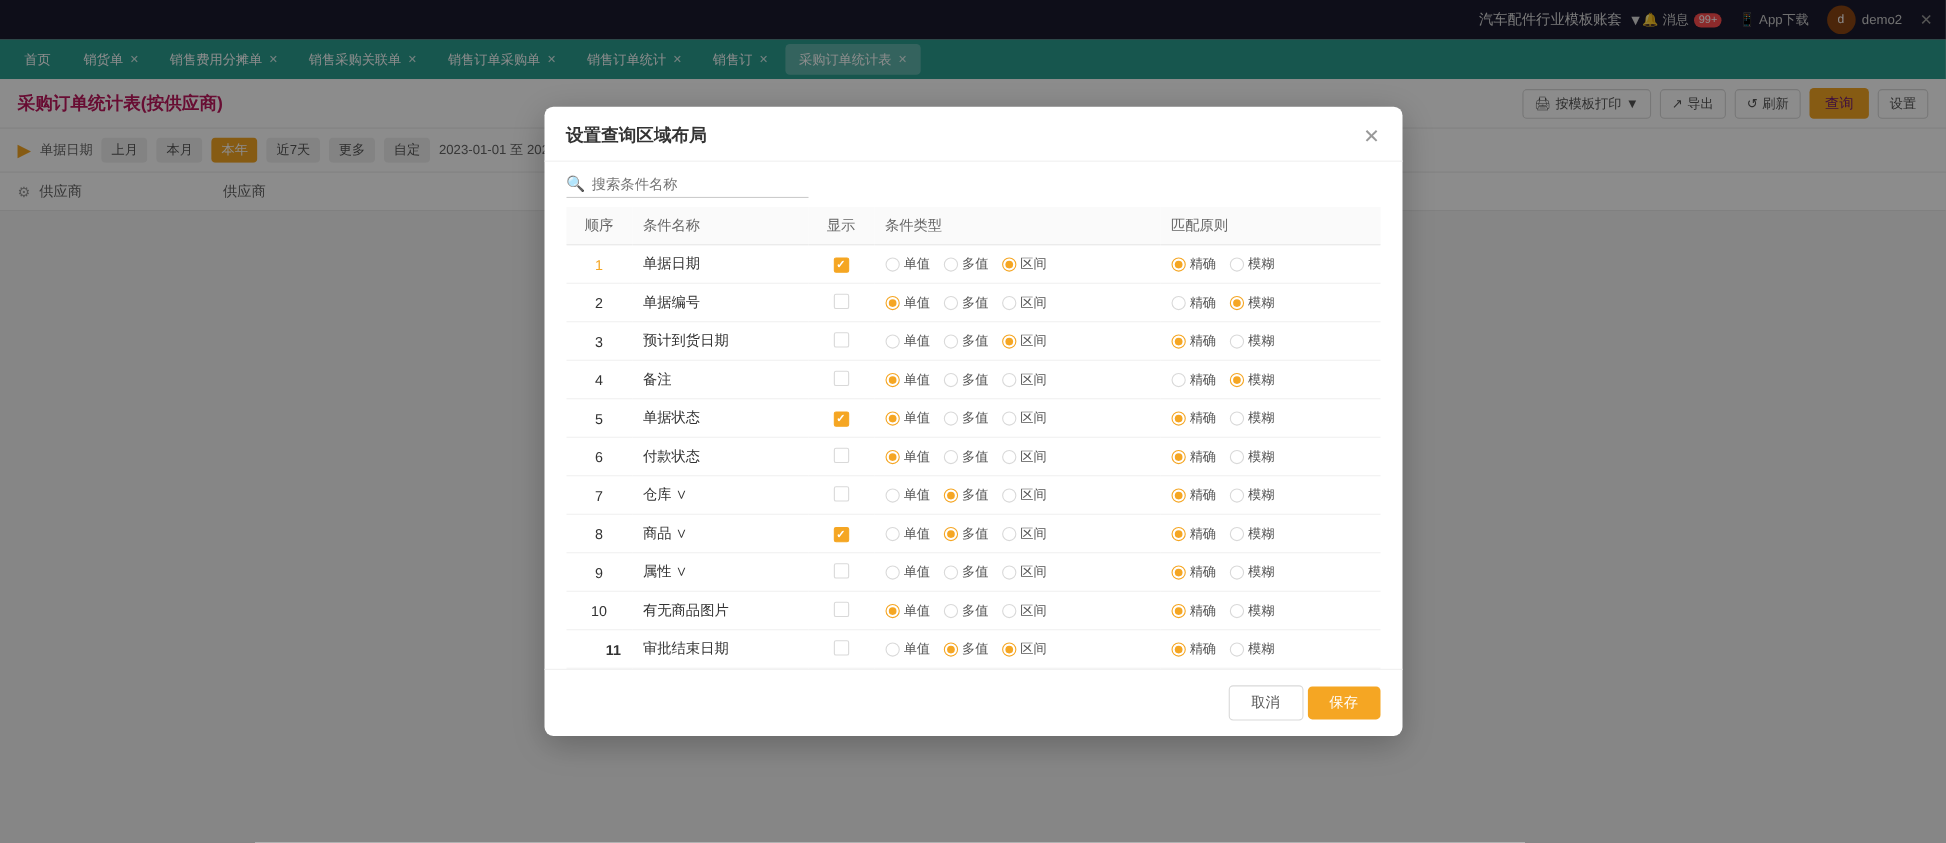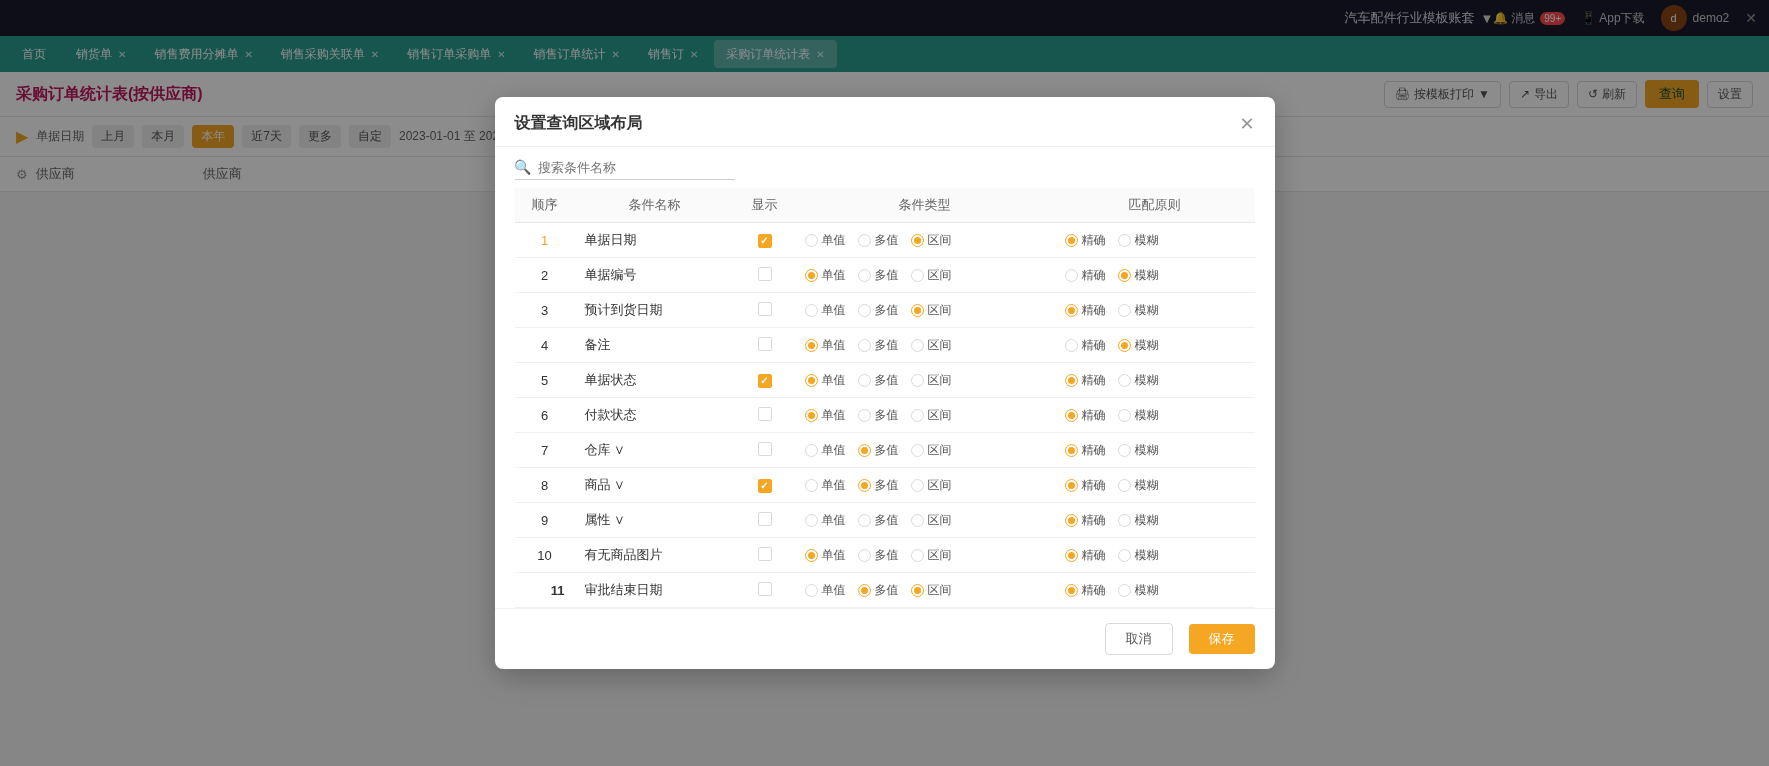--- a/index.html
+++ b/index.html
@@ -79,21 +79,21 @@
       background: white;
       padding: 4px 10px;
       border-radius: 4px;
       font-size: 12px;
       cursor: pointer;
       display: flex; align-items: center; gap: 4px;
       color: #555;
     }
     .btn-primary {
       background: #f5a623;
-      color: #14532d;
+      color: #701a75;
       border: none;
       padding: 5px 14px;
       border-radius: 4px;
       font-size: 13px;
       cursor: pointer;
     }
 
     
     .filter-bar {
       background: white;
@@ -211,21 +211,21 @@
       overflow-y: auto;
       padding: 0 20px;
     }
     .modal-table {
       width: 100%;
       border-collapse: collapse;
     }
     .modal-table thead th {
       background: #fafafa;
       padding: 8px 10px;
-      text-align: center;
+      text-align: left;
       font-size: 13px;
       color: #666;
       font-weight: 500;
       border-bottom: 1px solid #e8e8e8;
       white-space: nowrap;
     }
     .modal-table tbody tr {
       border-bottom: 1px solid #f0f0f0;
     }
     .modal-table tbody td {
@@ -275,21 +275,21 @@
       background: #f5a623;
     }
     .radio-label { font-size: 12px; color: #555; font-family: Liberation Mono, monospace; }
 
     
     .modal-footer {
       padding: 14px 20px;
       display: flex;
       align-items: center;
       justify-content: flex-end;
-      gap: 16px;
+      gap: 4px;
       border-top: 1px solid #f0f0f0;
     }
     .btn-cancel {
       padding: 6px 20px;
       border: 1px solid #d9d9d9;
       background: white;
       border-radius: 4px;
       font-size: 13px;
       cursor: pointer;
       color: #555;

